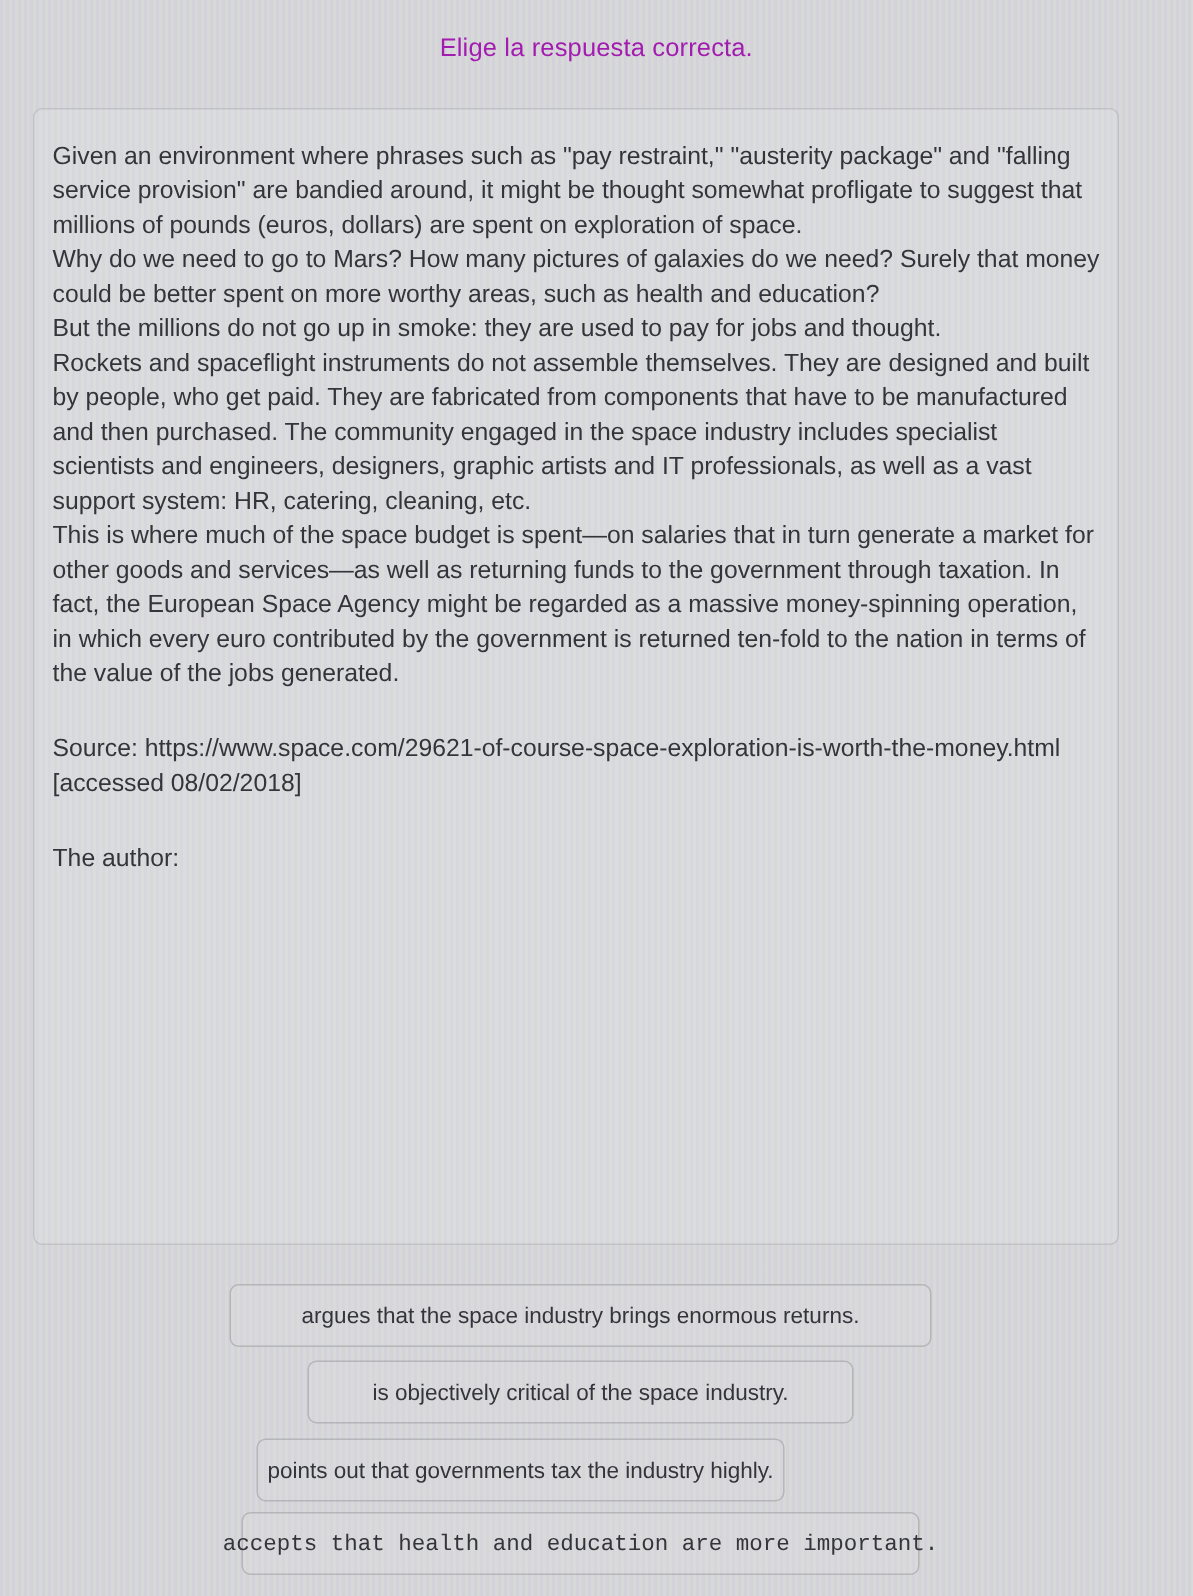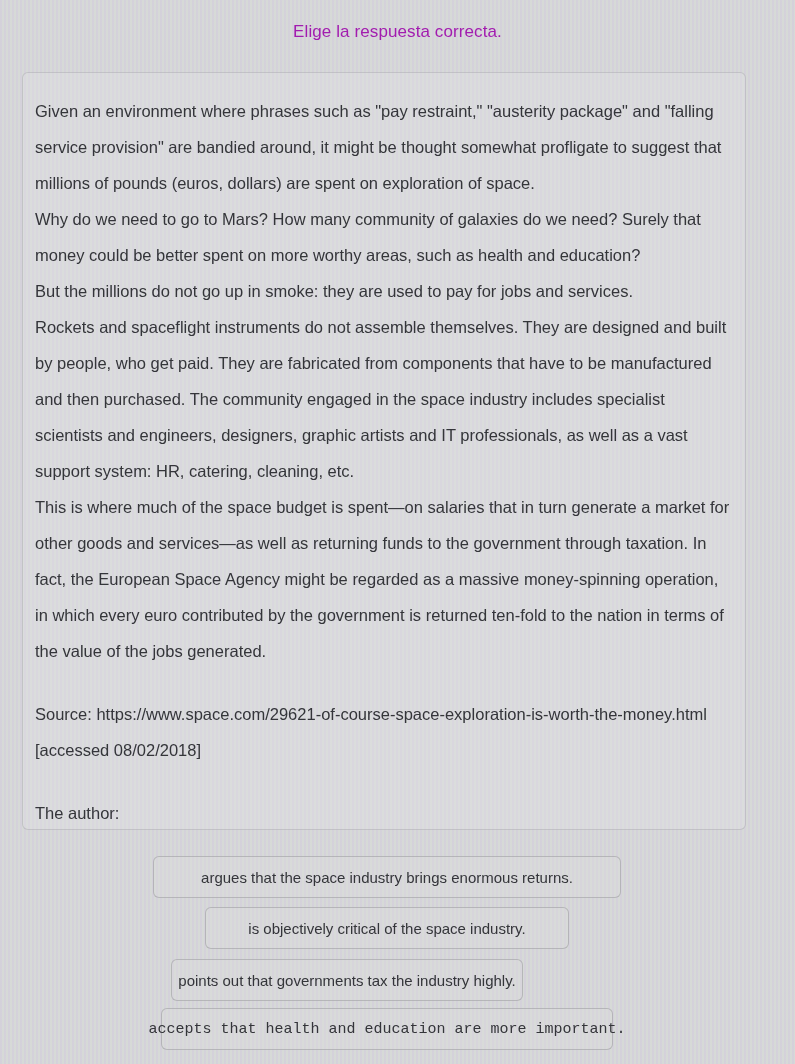--- a/index.html
+++ b/index.html
@@ -37,21 +37,21 @@
       border-radius: 6px;
       background: rgba(225,226,228,0.35);
       box-sizing: border-box;
     }
     .passage {
       position: absolute;
       left: 12px;
       top: 20px;
       width: 700px;
       font-size: 16.5px;
-      line-height: 36px;
+      line-height: 23px;
       color: #34353a;
     }
     .passage p {
       margin: 0;
     }
     .source {
       margin-top: 27px !important;
     }
     .prompt {
       margin-top: 27px !important;
@@ -81,22 +81,22 @@
     }
   </style>
 </head>
 <body>
 
 <div class="instruction">Elige la respuesta correcta.</div>
 
 <div class="question-card">
   <div class="passage">
     <p>Given an environment where phrases such as "pay restraint," "austerity package" and "falling service provision" are bandied around, it might be thought somewhat profligate to suggest that millions of pounds (euros, dollars) are spent on exploration of space.</p>
-    <p>Why do we need to go to Mars? How many community of galaxies do we need? Surely that money could be better spent on more worthy areas, such as health and education?</p>
-    <p>But the millions do not go up in smoke: they are used to pay for jobs and services.</p>
+    <p>Why do we need to go to Mars? How many pictures of galaxies do we need? Surely that money could be better spent on more worthy areas, such as health and education?</p>
+    <p>But the millions do not go up in smoke: they are used to pay for jobs and thought.</p>
     <p>Rockets and spaceflight instruments do not assemble themselves. They are designed and built by people, who get paid. They are fabricated from components that have to be manufactured and then purchased. The community engaged in the space industry includes specialist scientists and engineers, designers, graphic artists and IT professionals, as well as a vast support system: HR, catering, cleaning, etc.</p>
     <p>This is where much of the space budget is spent—on salaries that in turn generate a market for other goods and services—as well as returning funds to the government through taxation. In fact, the European Space Agency might be regarded as a massive money-spinning operation, in which every euro contributed by the government is returned ten-fold to the nation in terms of the value of the jobs generated.</p>
     <p class="source">Source: https://www.space.com/29621-of-course-space-exploration-is-worth-the-money.html [accessed 08/02/2018]</p>
     <p class="prompt">The author:</p>
   </div>
 </div>
 
 <div class="answers">
   <button class="answer-btn" style="left:153px; top:0px; width:468px;">argues that the space industry brings enormous returns.</button>
   <button class="answer-btn" style="left:205px; top:51px; width:364px;">is objectively critical of the space industry.</button>

